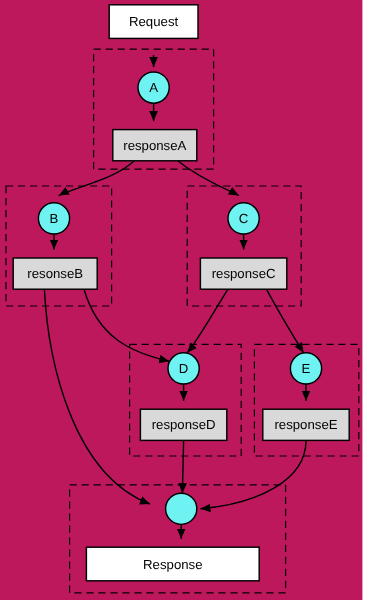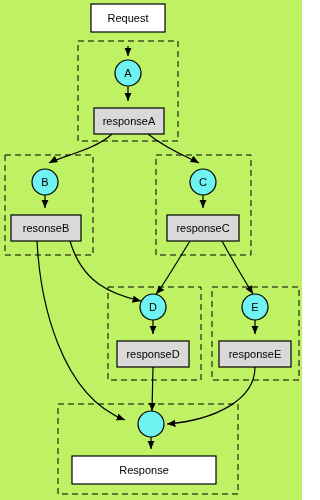--- a/index.html
+++ b/index.html
@@ -8,21 +8,21 @@
     background: #ffffff;
   }
   body {
     font-family: "Liberation Sans", sans-serif;
   }
   #diagram-root {
     position: relative;
     width: 302px;
     height: 500px;
     overflow: hidden;
-    background: #bef264;
+    background: #be185d;
   }
   svg.layer {
     position: absolute;
     left: 0;
     top: 0;
     width: 302px;
     height: 500px;
   }
   .node-label {
     font-family: "Liberation Sans", sans-serif;

